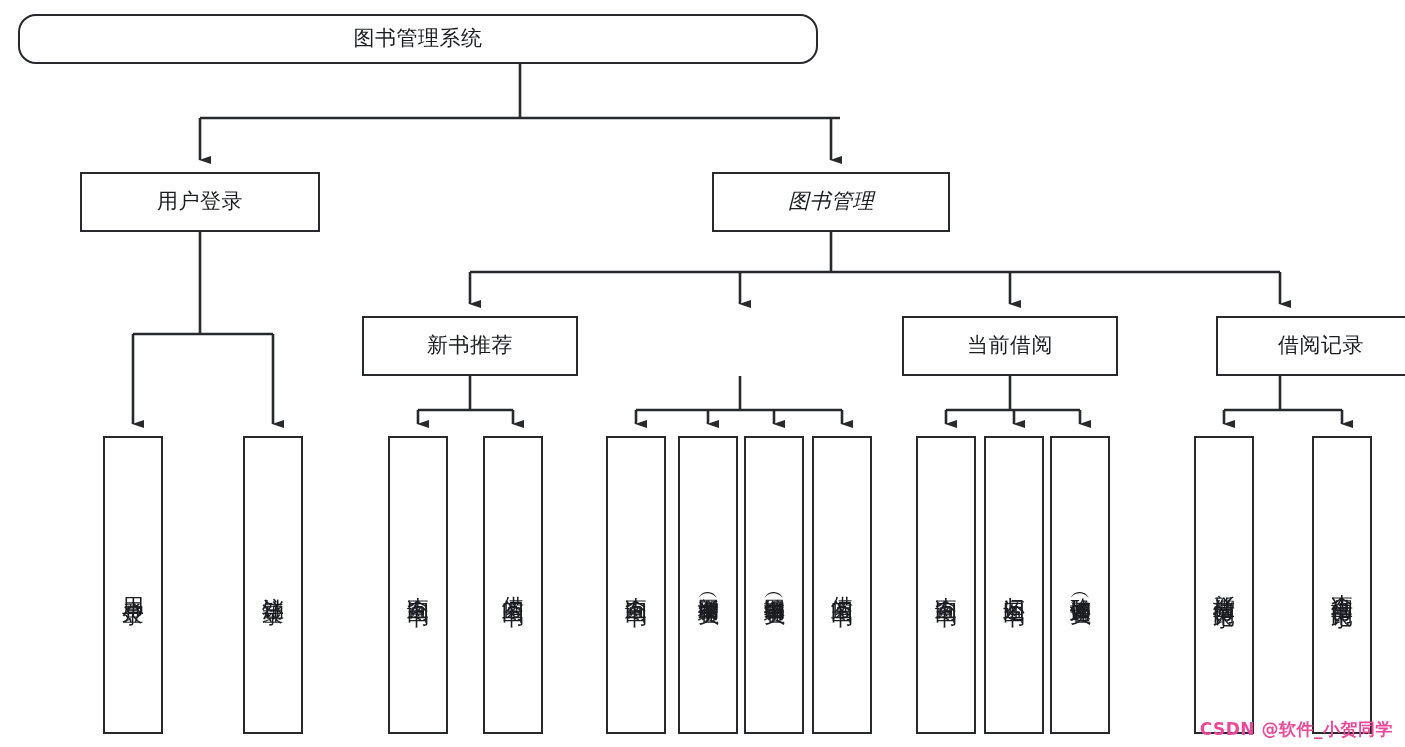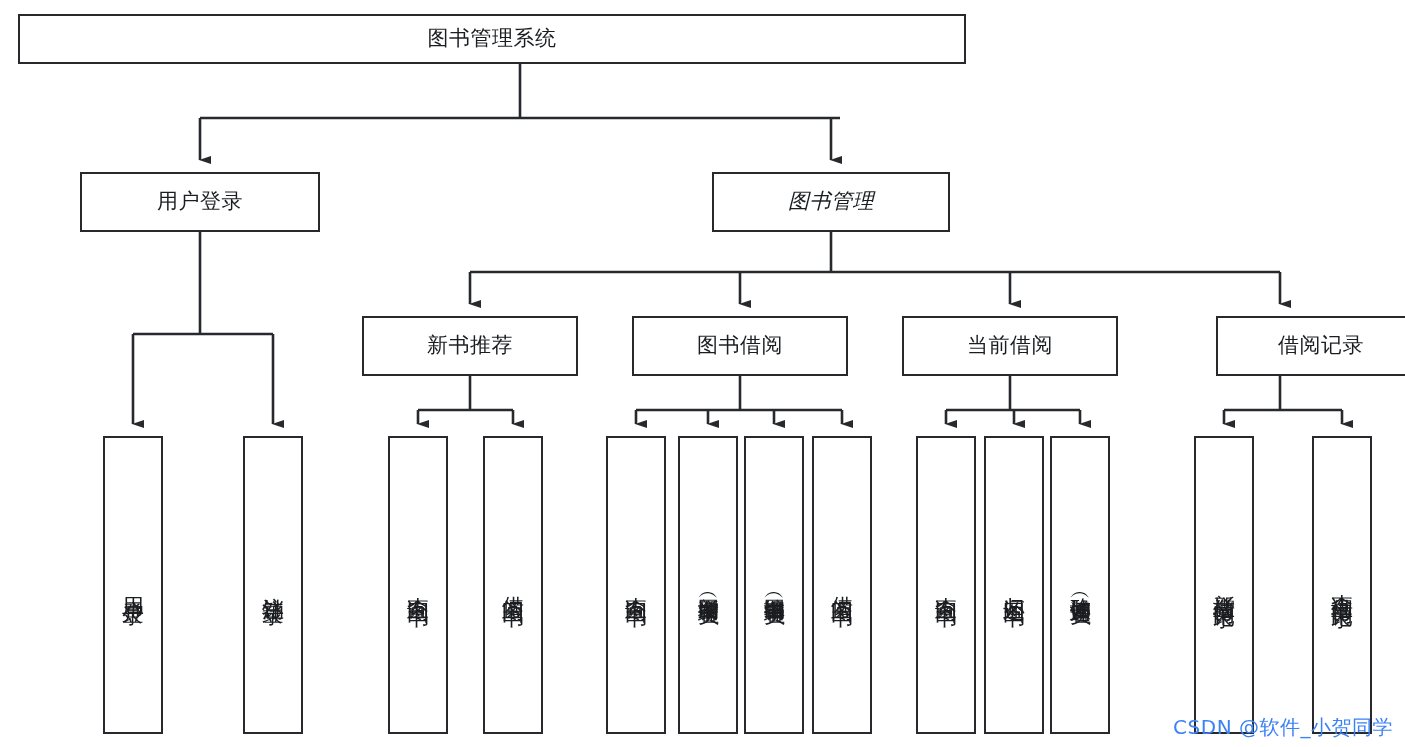--- a/index.html
+++ b/index.html
@@ -62,24 +62,25 @@
     left: 0;
     top: 0;
     width: 1405px;
     height: 747px;
     pointer-events: none;
   }
   #watermark {
     position: absolute;
     right: 12px;
     bottom: 6px;
-    font-size: 20px;
-    color: #3b82f6;
+    font-size: 17px;
+    color: #ec4899;
     letter-spacing: 0.5px;
     white-space: nowrap;
+    font-weight: bold;
   }
 </style>
 </head>
 <body>
 
 <div id="diagram-root">
 
   <svg id="connector-layer" viewBox="0 0 1405 747" width="1405" height="747" xmlns="http://www.w3.org/2000/svg">
     <defs>
       <marker id="arrowhead" markerWidth="10" markerHeight="12" refX="4" refY="11" orient="auto" markerUnits="userSpaceOnUse">
@@ -123,36 +124,33 @@
       <path d="M1014,410 L1014,424" marker-end="url(#arrowhead)"></path>
       <path d="M1080,410 L1080,424" marker-end="url(#arrowhead)"></path>
 
       <path d="M1280,376 L1280,410"></path>
       <path d="M1224,410 L1342,410"></path>
       <path d="M1224,410 L1224,424" marker-end="url(#arrowhead)"></path>
       <path d="M1342,410 L1342,424" marker-end="url(#arrowhead)"></path>
     </g>
   </svg>
 
-  <div class="node-box" style="left:18px;top:14px;width:948px;height:50px;">
+  <div class="node-box" style="left:18px;top:14px;width:800px;height:50px;border-radius:18px;">
     <span class="node-label-h">图书管理系统</span>
   </div>
 
   <div class="node-box" style="left:80px;top:172px;width:240px;height:60px;">
     <span class="node-label-h">用户登录</span>
   </div>
   <div class="node-box" style="left:712px;top:172px;width:238px;height:60px;font-style:italic;">
     <span class="node-label-h">图书管理</span>
   </div>
 
   <div class="node-box" style="left:362px;top:316px;width:216px;height:60px;">
     <span class="node-label-h">新书推荐</span>
-  </div>
-  <div class="node-box" style="left:632px;top:316px;width:216px;height:60px;">
-    <span class="node-label-h">图书借阅</span>
   </div>
   <div class="node-box" style="left:902px;top:316px;width:216px;height:60px;align-items:center;">
     <span class="node-label-h">当前借阅</span>
   </div>
   <div class="node-box" style="left:1216px;top:316px;width:210px;height:60px;">
     <span class="node-label-h">借阅记录</span>
   </div>
 
   <div class="node-box leaf" style="left:103px;top:436px;width:60px;height:298px;">
     <span class="node-label-v">用户登录</span>

